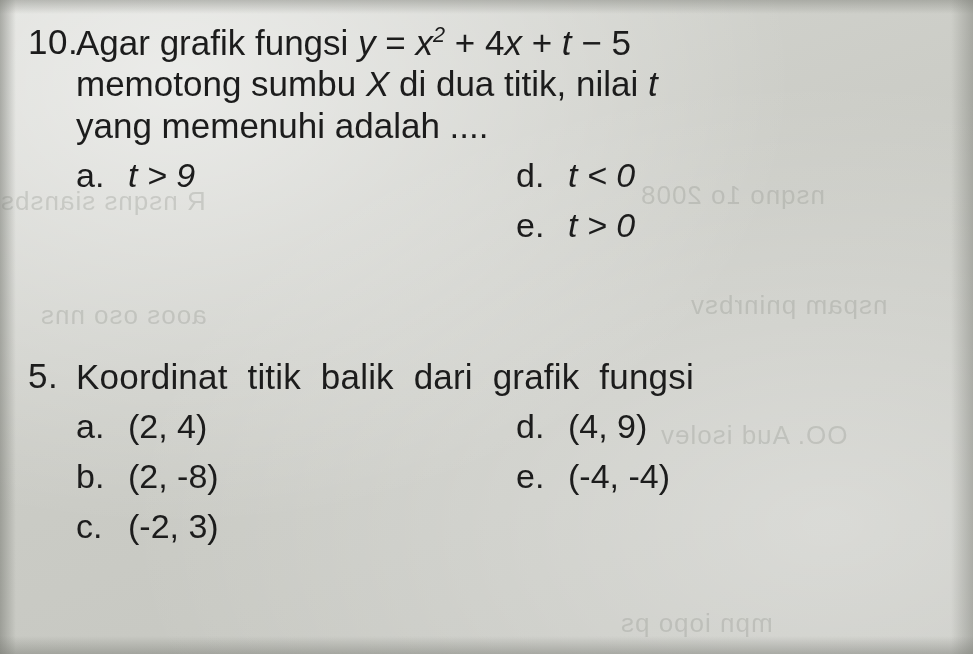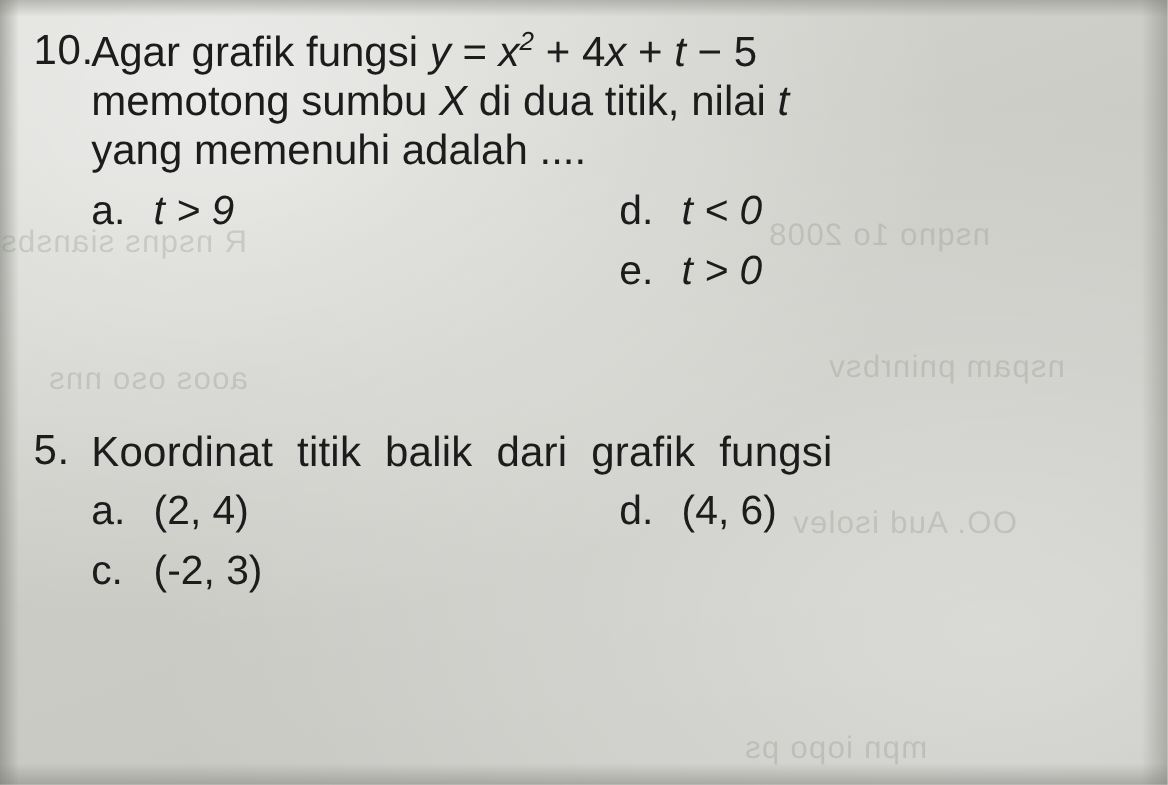--- a/index.html
+++ b/index.html
@@ -170,21 +170,29 @@
       <div class="stem justify">
         Koordinat&nbsp; titik&nbsp; balik&nbsp; dari&nbsp; grafik&nbsp; fungsi
       </div>
 
       <div class="options">
         <div class="optrow">
           <div class="opt col-a">
             <span class="lbl">a.</span><span>(2, 4)</span>
           </div>
           <div class="opt col-b">
-            <span class="lbl">d.</span><span>(4, 6)</span>
+            <span class="lbl">d.</span><span>(4, 9)</span>
+          </div>
+        </div>
+        <div class="optrow">
+          <div class="opt col-a">
+            <span class="lbl">b.</span><span>(2, -8)</span>
+          </div>
+          <div class="opt col-b">
+            <span class="lbl">e.</span><span>(-4, -4)</span>
           </div>
         </div>
         <div class="optrow">
           <div class="opt col-a">
             <span class="lbl">c.</span><span>(-2, 3)</span>
           </div>
         </div>
       </div>
     </div>
   </div>

